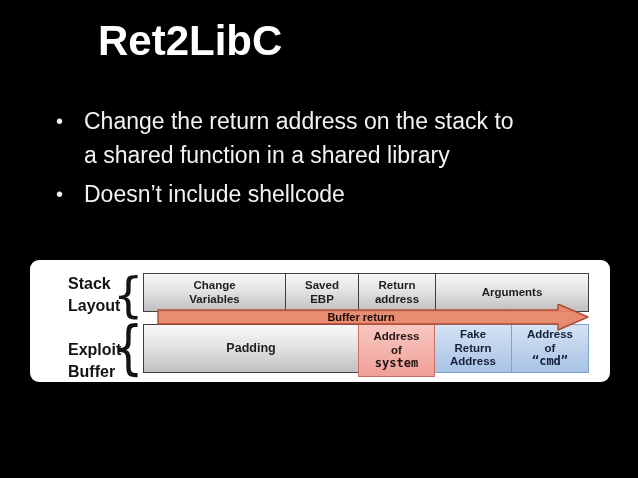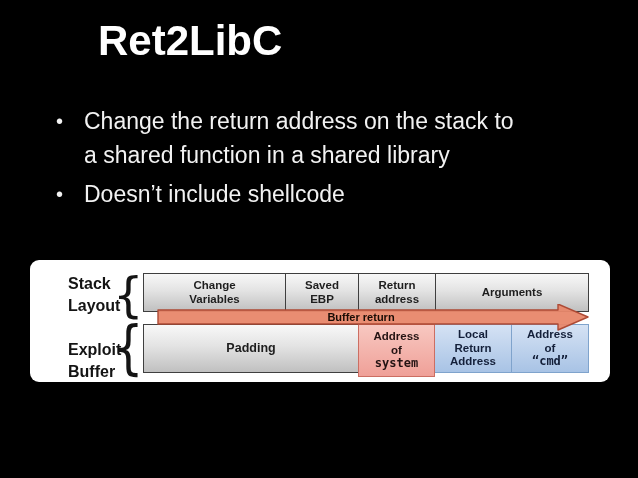--- a/index.html
+++ b/index.html
@@ -111,21 +111,21 @@
 
     <div class="cell gray c-pad">
       <span>Padding</span>
     </div>
     <div class="cell pink c-sys">
       <span>Address</span>
       <span>of</span>
       <span class="mono">system</span>
     </div>
     <div class="cell blue c-fake">
-      <span>Local</span>
+      <span>Fake</span>
       <span>Return</span>
       <span>Address</span>
     </div>
     <div class="cell blue c-cmd">
       <span>Address</span>
       <span>of</span>
       <span class="mono">“cmd”</span>
     </div>
 
     <svg class="arrow-svg" width="434" height="32" viewBox="0 0 434 32">

